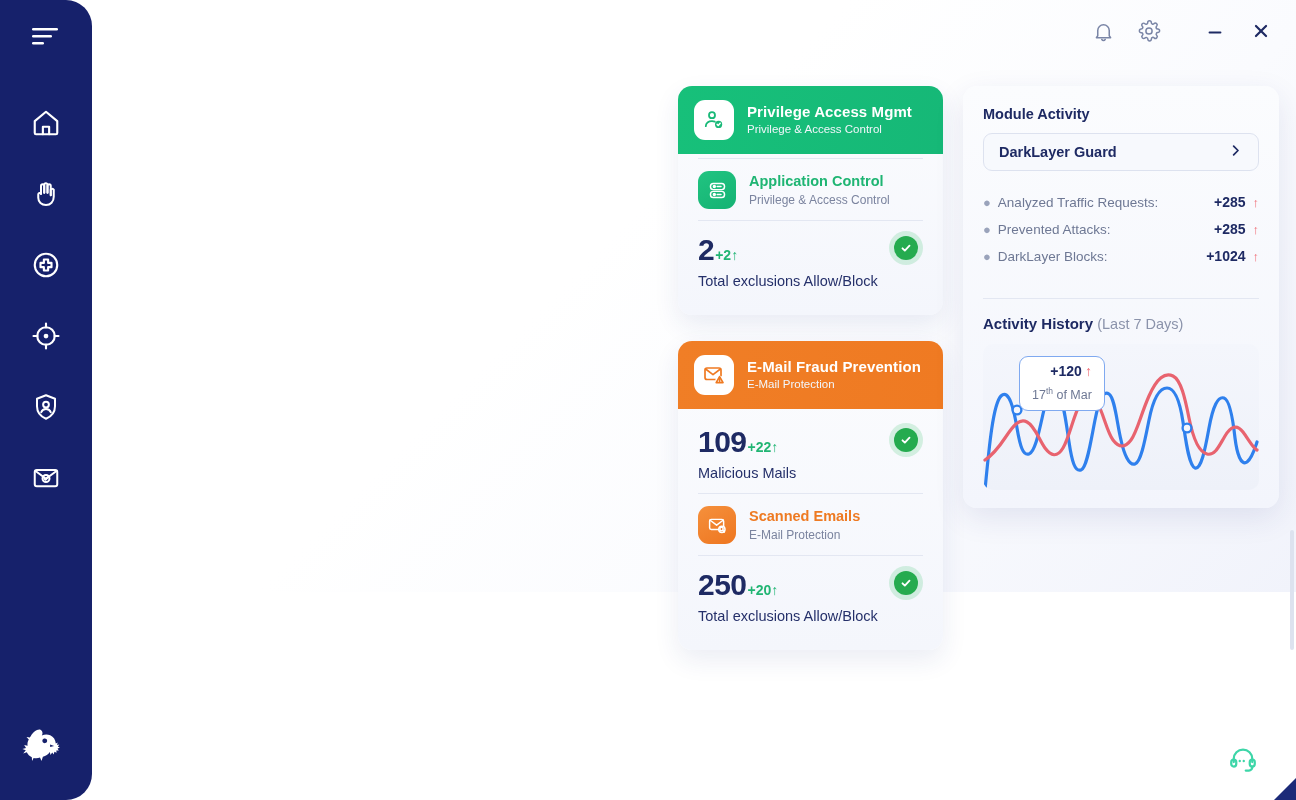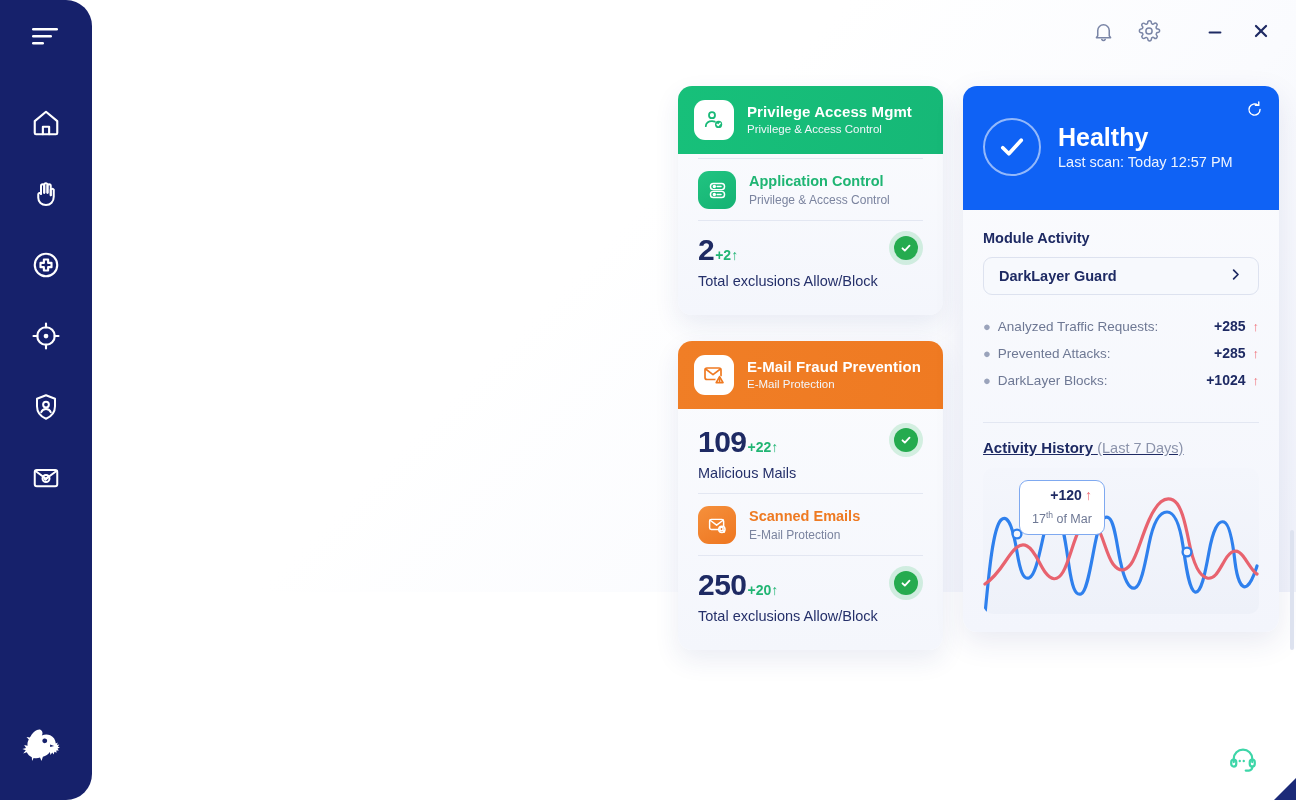--- a/index.html
+++ b/index.html
@@ -178,21 +178,21 @@
     display: flex; align-items: center;
     padding: 5px 0 6px 0;
   }
   .kv .dot { color: #9aa3bb; font-size: 13px; margin-right: 7px; line-height: 1; }
   .kv .k { font-size: 13.5px; color: #6e7894; flex: 1 1 auto; }
   .kv .v { font-size: 14px; font-weight: bold; color: #1e2a63; }
   .kv .up { color: #ef6a72; font-size: 13px; margin-left: 7px; }
 
   .panel-sep { height: 1px; background: #e3e7f2; margin: 28px 0 16px 0; }
 
-  .ah-title { font-size: 15px; font-weight: bold; color: #1e2a63; text-decoration: underline; }
+  .ah-title { font-size: 15px; font-weight: bold; color: #1e2a63; }
   .ah-title .light { color: #8b93ab; font-weight: normal; font-size: 14.5px; }
 
   .chart-wrap {
     margin-top: 12px;
     position: relative;
     height: 146px;
     border-radius: 10px;
     background: linear-gradient(180deg,#f4f6fc 0%, #eef1f9 100%);
     overflow: hidden;
   }
@@ -468,37 +468,20 @@
               </div>
             </div>
           </div>
         </div>
       </div>
     </div>
 
     <div class="side-col">
       <div class="panel">
 
-        <div class="panel-head">
-          <div class="refresh">
-            <svg width="19" height="19" viewBox="0 0 24 24" fill="none" stroke="#fff" stroke-width="1.8" stroke-linecap="round" stroke-linejoin="round">
-              <path d="M19 12a7 7 0 1 1-2.6-5.4"></path>
-              <path d="M17.4 2.6v4.2h-4.2"></path>
-            </svg>
-          </div>
-          <div class="hc-circle">
-            <svg width="34" height="34" viewBox="0 0 24 24" fill="none" stroke="#fff" stroke-width="2.6" stroke-linecap="round" stroke-linejoin="round">
-              <path d="M5.5 12.5l4.3 4.3 8.7-9.6"></path>
-            </svg>
-          </div>
-          <div>
-            <div class="hc-title">Healthy</div>
-            <div class="hc-sub">Last scan: Today 12:57 PM</div>
-          </div>
-        </div>
 
         <div class="panel-body">
 
           <div class="sec-title">Module Activity</div>
 
           <div class="mod-select">
             <span class="val">DarkLayer Guard</span>
             <span>
               <svg width="15" height="15" viewBox="0 0 24 24" fill="none" stroke="#1e2a63" stroke-width="2.8" stroke-linecap="round" stroke-linejoin="round">
                 <path d="M9 5l7 7-7 7"></path>

